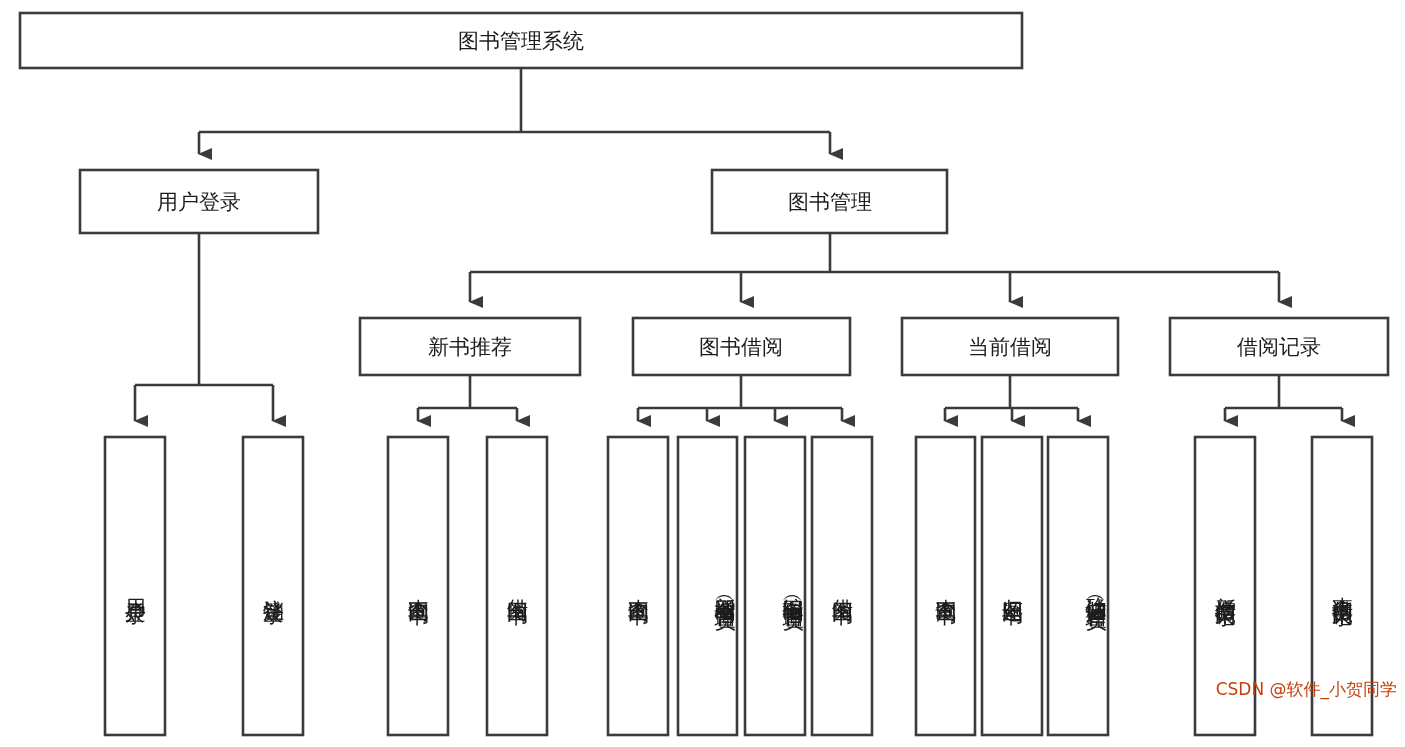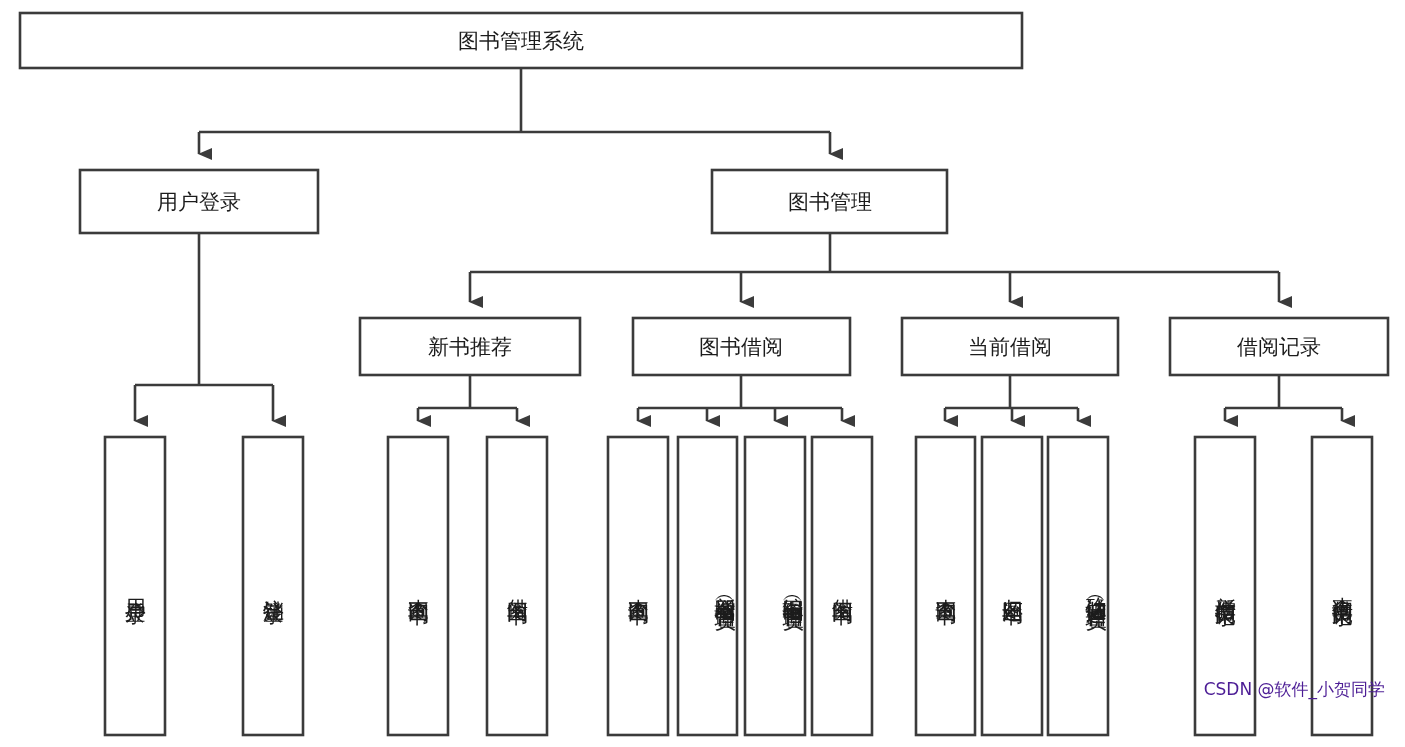--- a/index.html
+++ b/index.html
@@ -58,25 +58,25 @@
     color: #1c1c1c;
     text-align: center;
     display: flex;
     align-items: center;
     justify-content: center;
     white-space: nowrap;
     pointer-events: none;
   }
   #watermark {
     position: absolute;
-    right: 20px;
+    right: 8px;
     bottom: 6px;
     font-family: "DejaVu Sans", "Liberation Sans", sans-serif;
     font-size: 17px;
-    color: #4c1d95;
+    color: #c2410c;
     white-space: nowrap;
   }
 </style>
 </head>
 <body>
 
 <div id="diagram-root">
 
   <svg id="tree-svg" viewBox="0 0 1405 747">
     <defs>

